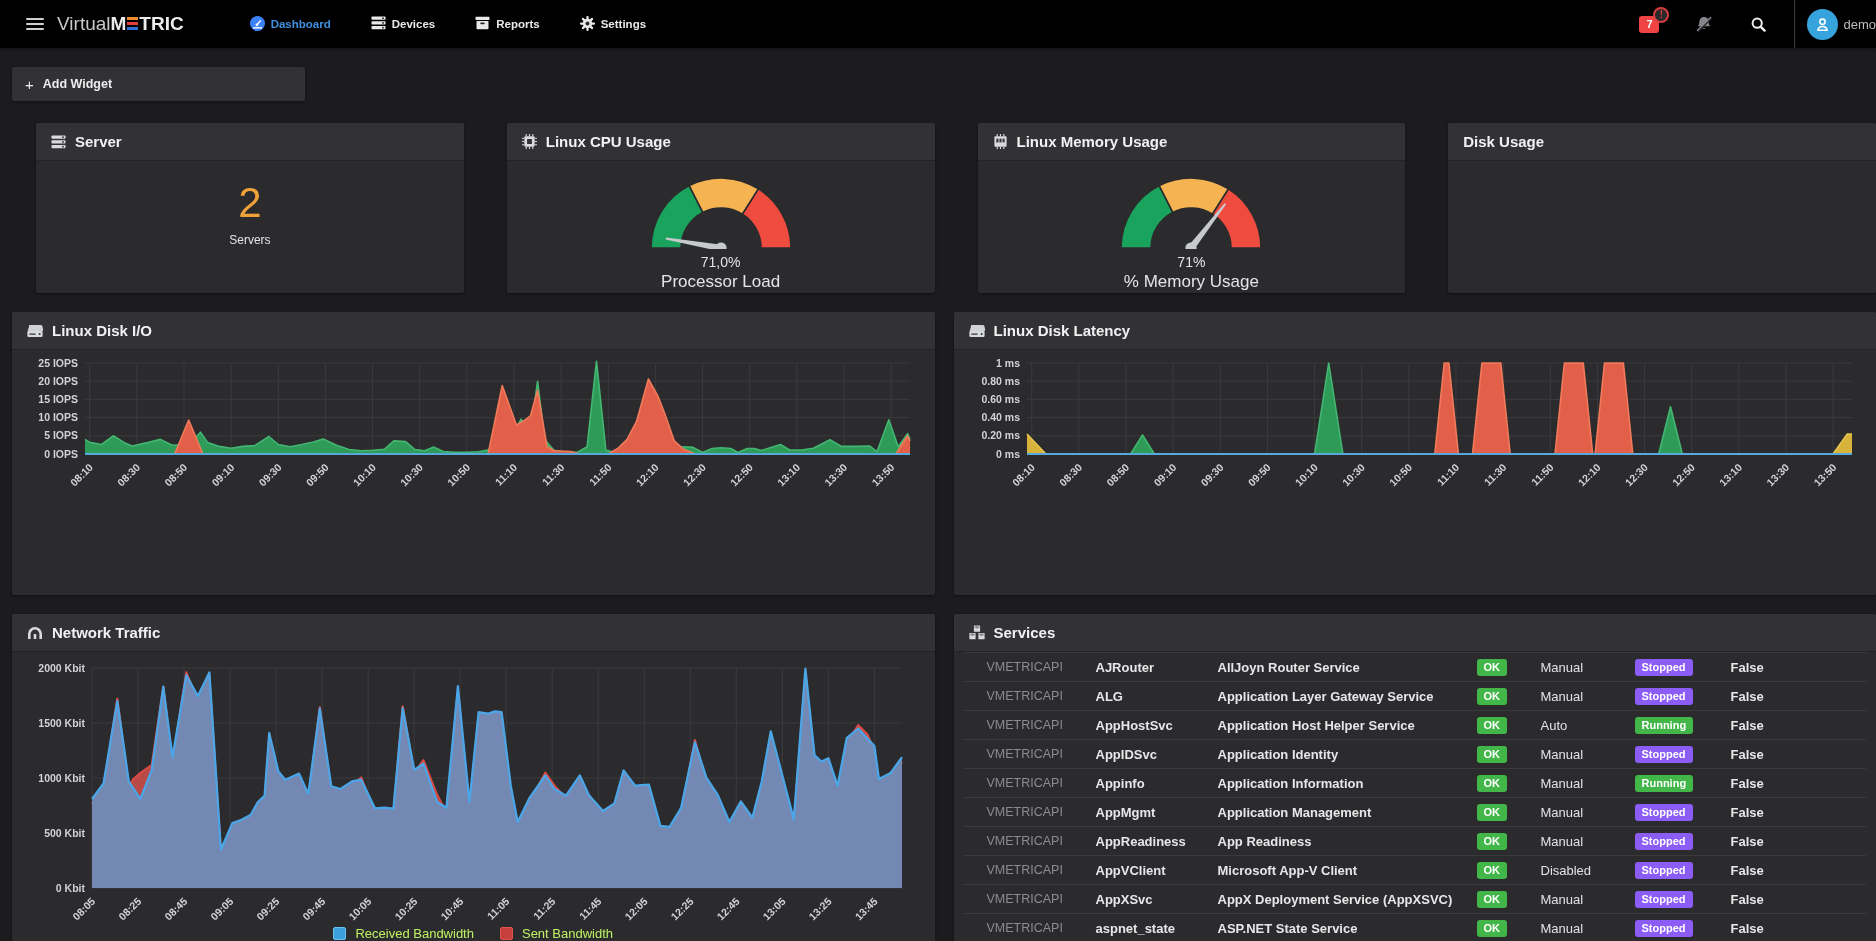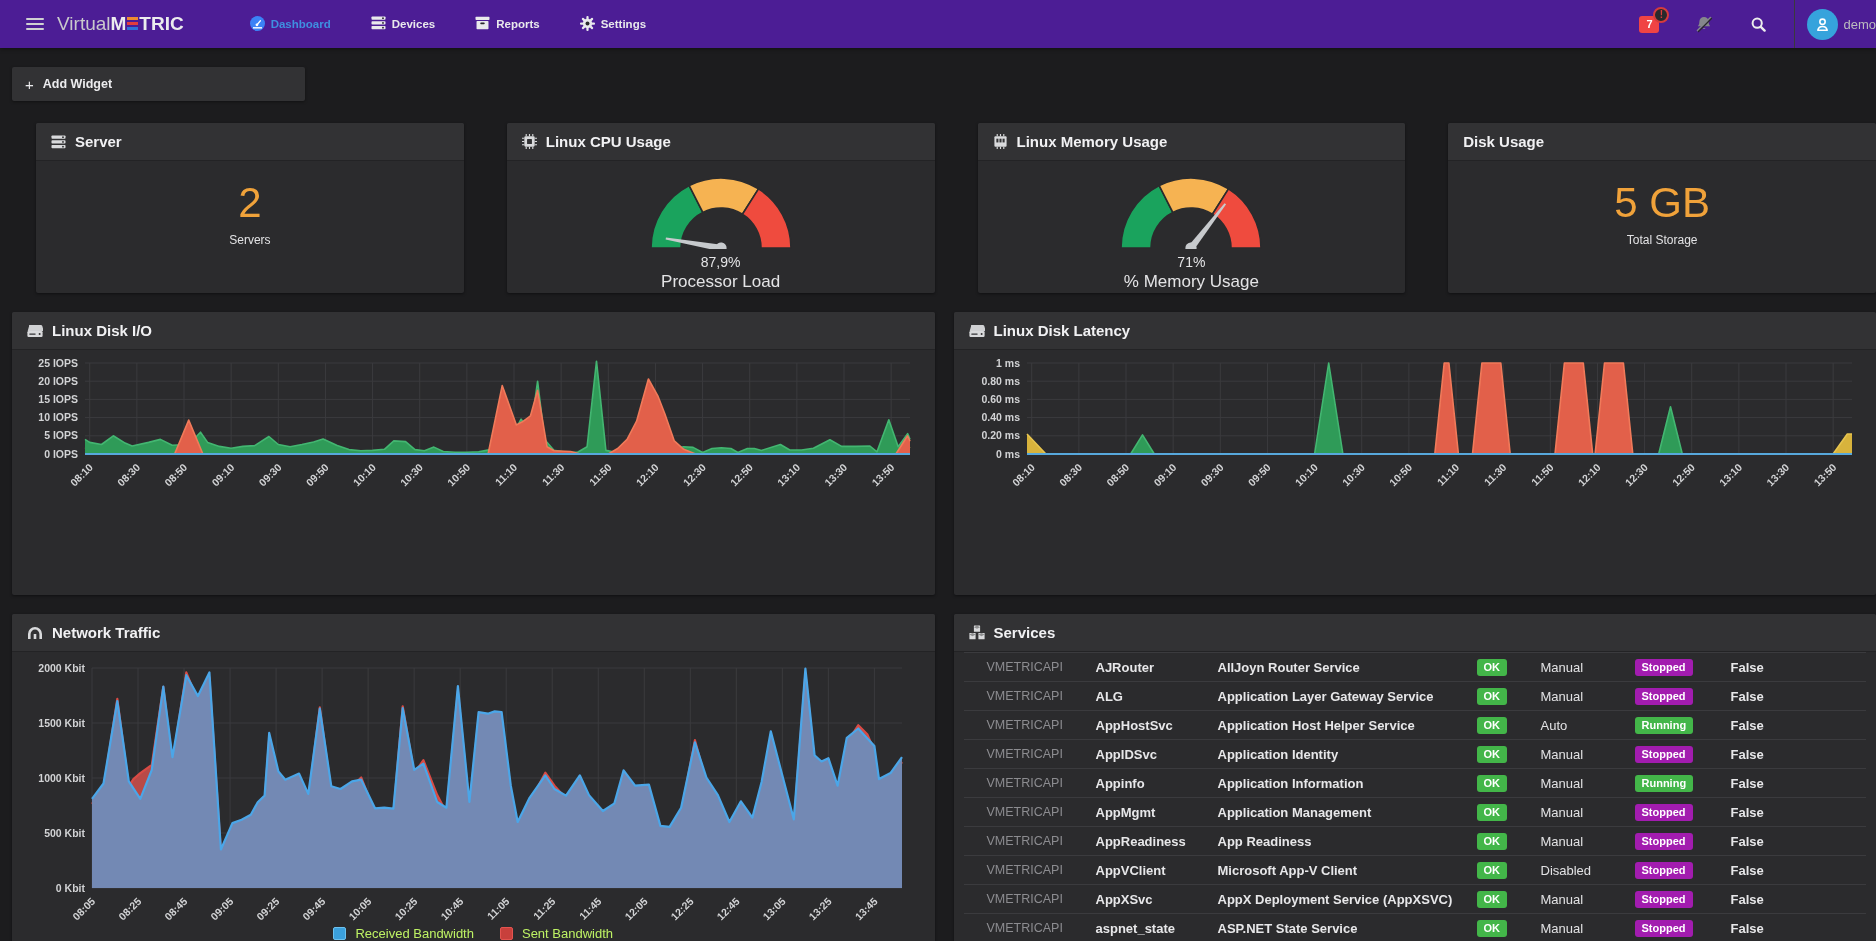--- a/index.html
+++ b/index.html
@@ -1,20 +1,20 @@
 <!DOCTYPE html>
 <html><head>
 <meta charset="utf-8">
 <style>
 * { box-sizing: border-box; margin: 0; padding: 0; }
 html,body { width:1876px; height:941px; overflow:hidden; }
 body { background:#1c1c1e; font-family:"Liberation Sans",sans-serif; color:#e8e8ea; }
 
 
-.navbar { height:48px; background:#4c1d95; display:flex; align-items:center; position:relative; box-shadow:0 1px 4px rgba(0,0,0,.45); }
+.navbar { height:48px; background:#000000; display:flex; align-items:center; position:relative; box-shadow:0 1px 4px rgba(0,0,0,.45); }
 .hamburger { margin-left:26px; width:18px; cursor:pointer; }
 .hamburger span { display:block; height:2px; background:#cfd0d2; margin:3px 0; border-radius:1px; }
 .logo { margin-left:13px; font-size:19px; white-space:nowrap; cursor:default; }
 .logo .l-light { color:#c9c9cc; font-weight:400; }
 .logo .l-bold { color:#ececee; font-weight:700; }
 .ebars { display:inline-block; width:11px; height:14px; position:relative; margin:0 1px; vertical-align:-1px; }
 .ebars i { position:absolute; left:0; width:11px; height:3px; }
 .ebars .b1 { top:0; background:#ef8b30; }
 .ebars .b2 { top:5px; background:#e23d3d; }
 .ebars .b3 { top:10px; background:#2e72d9; }
@@ -65,21 +65,21 @@
 
 
 .svc-b { height:329px; position:relative; font-size:13px; }
 .svc-rows { margin:0 10px; }
 .svc-row { display:grid; grid-template-columns:109px 122px 259px 64px 94px 96px 1fr; align-items:center; height:29px; border-top:1px solid #3b3b3e; padding-left:23px; }
 .host { color:#8c8c90; font-size:12.5px; }
 .sname,.sdesc,.delayed { color:#e7e7e9; font-weight:700; }
 .startup { color:#e2e2e4; }
 .bdg { display:inline-flex; align-items:center; justify-content:center; height:17px; border-radius:3px; font-size:11px; font-weight:700; color:#fff; padding:4px 7px; width:max-content; }
 .bdg.g { background:#43b649; }
-.bdg.r { background:#a21caf; }
+.bdg.r { background:#8b5cf6; }
 .svc-f { position:absolute; bottom:0; left:0; right:0; height:40px; padding-bottom:5px; border-top:1px solid #3b3b3e; display:flex; align-items:center; padding:0 16px 0 26px; }
 .summary { font-size:12px; font-weight:600; color:#0ea5e9;text-decoration:underline; }
 .pager { margin-left:auto; display:flex; align-items:flex-end; gap:3px; }
 .pprev { color:#9a9a9e; font-size:13px; font-weight:600; margin-right:14px; cursor:pointer; }
 .pbtn { min-width:25px; height:26px; padding:0 7px; display:flex; align-items:center; justify-content:center; border:1px solid #85858a; border-radius:2px; font-size:13px; font-weight:700; color:#f0f0f2; background:transparent; cursor:pointer; }
 .pbtn.active { background:#1a6a9e; }
 .pell { color:#8a8a8e; font-size:11px; margin:0 1px; }
 </style>
 </head>
 <body>
@@ -218,21 +218,21 @@
       <div class="card-b gaugewrap">
         <svg id="g-cpu" width="160" height="86">
             <path d="M 10 79.99999999999999 A 70 70 0 0 1 48.22066501823173 17.62954330681425 L 61.84038001041813 44.359739032465285 A 40 40 0 0 0 40 80 Z" fill="#1aa35d" stroke="#2b2b2d" stroke-width="1.6"></path>
             <path d="M 48.22066501823173 17.62954330681425 A 70 70 0 0 1 117.50787564852978 20.897045214858956 L 101.43307179915988 46.2268829799194 A 40 40 0 0 0 61.84038001041813 44.359739032465285 Z" fill="#f6b352" stroke="#2b2b2d" stroke-width="1.6"></path>
             <path d="M 117.50787564852978 20.897045214858956 A 70 70 0 0 1 150 80 L 120 80 A 40 40 0 0 0 101.43307179915988 46.2268829799194 Z" fill="#ef4b3e" stroke="#2b2b2d" stroke-width="1.6"></path>
             <g transform="translate(80,80) rotate(-170.28)">
               <path d="M 0 -3.4 L 56 -1 L 56 1 L 0 3.4 Z" fill="#c7cacd"></path>
               <circle cx="0" cy="0" r="5.6" fill="#c7cacd"></circle>
             </g>
           </svg>
-        <div class="gval">87,9%</div>
+        <div class="gval">71,0%</div>
         <div class="glabel">Processor Load</div>
       </div>
     </div>
 
     <div class="card stat">
       <div class="card-h">
         <span class="hic">
           <svg width="15" height="15" viewBox="0 0 16 16">
               <g stroke="#d9dadc" stroke-width="1.2">
                 <path d="M4.5 0 v2.5 M8 0 v2.5 M11.5 0 v2.5 M4.5 13.5 v2.5 M8 13.5 v2.5 M11.5 13.5 v2.5"></path>
@@ -256,24 +256,20 @@
             </g>
           </svg>
         <div class="gval">71%</div>
         <div class="glabel">% Memory Usage</div>
       </div>
     </div>
 
     <div class="card stat">
       <div class="card-h">
         <span>Disk Usage</span>
-      </div>
-      <div class="card-b valwrap">
-        <div class="bigval">5 GB</div>
-        <div class="statlabel">Total Storage</div>
       </div>
     </div>
   </div>
 
   <div class="grid g2">
     <div class="card chart2">
       <div class="card-h">
         <span class="hic">
           <svg width="16" height="14" viewBox="0 0 16 14" fill="#d9dadc">
               <path d="M2.2 1 h11.6 a1.6 1.6 0 0 1 1.5 1.1 l1.4 4.9 h-16 l1.4 -4.9 A1.6 1.6 0 0 1 2.2 1 z" opacity="0.95"></path>

